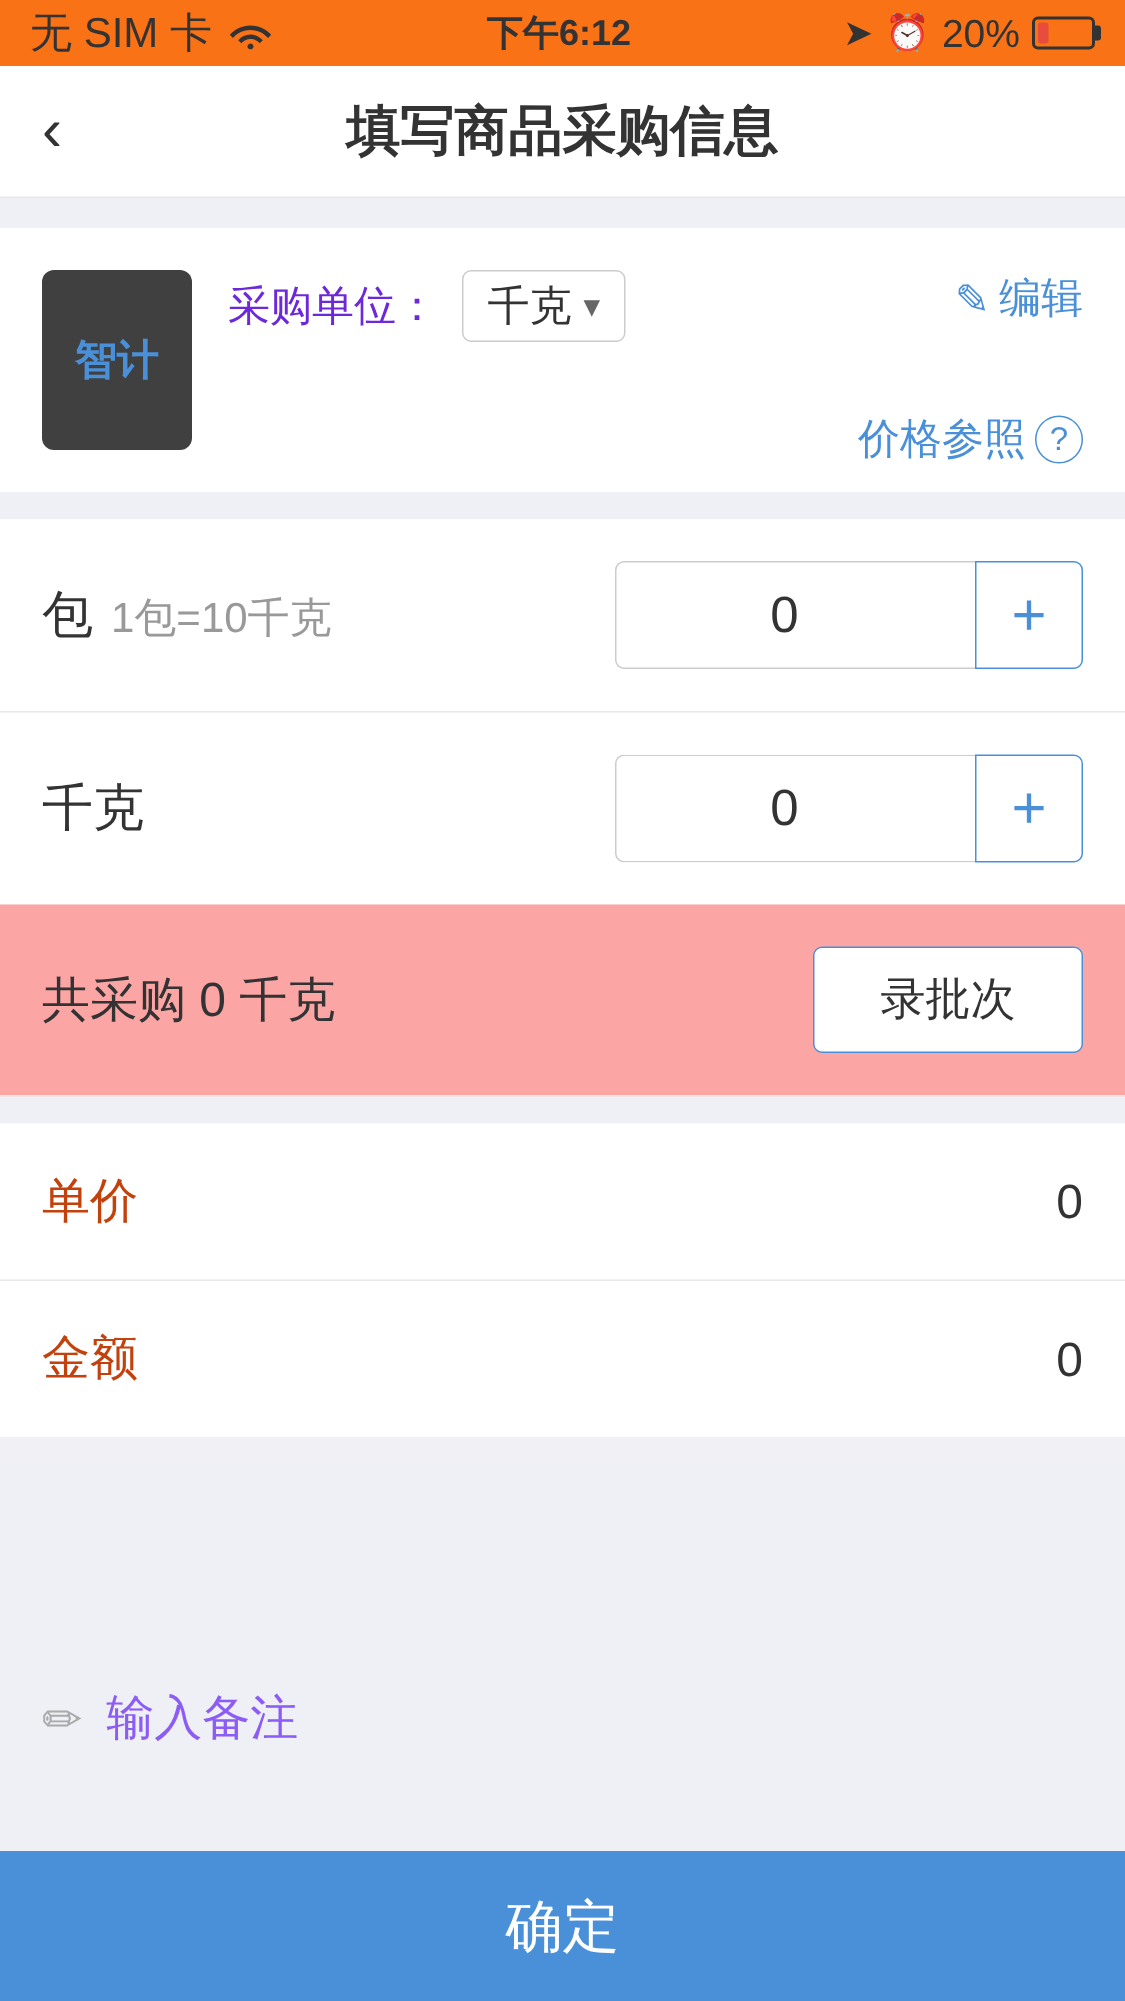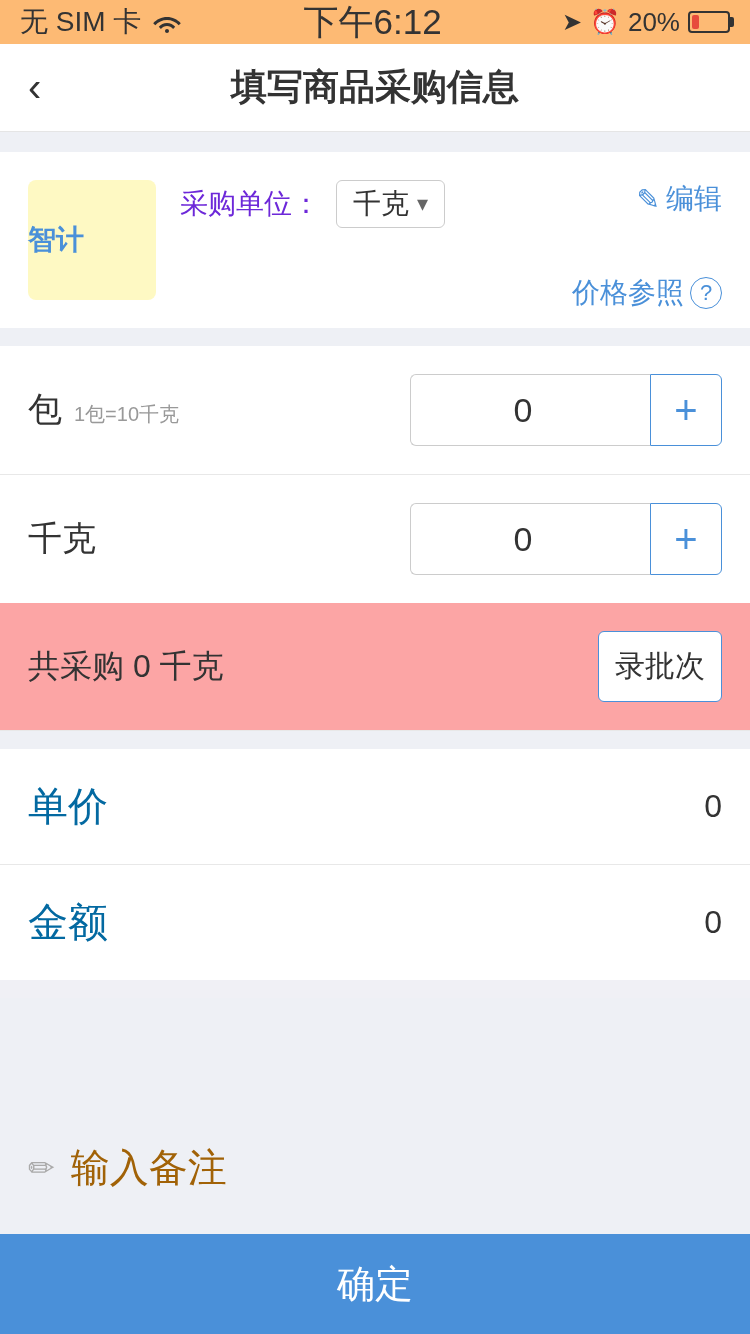--- a/index.html
+++ b/index.html
@@ -9,30 +9,30 @@
       min-height: 1334px;
       font-family: -apple-system, "PingFang SC", "Helvetica Neue", sans-serif;
       background: #f0f0f5;
       font-size: 32px;
       color: #333;
     }
 
     
     .status-bar {
       height: 44px;
-      background: #fdba74;
+      background: #f97316;
       display: flex;
       align-items: center;
       justify-content: space-between;
       padding: 0 20px;
       font-size: 28px;
       font-weight: 500;
     }
     .status-left { display: flex; align-items: center; gap: 10px; }
-    .status-center { font-weight: 400; font-size: 35px; }
+    .status-center { font-weight: 700; font-size: 24px; }
     .status-right { display: flex; align-items: center; gap: 8px; font-size: 26px; }
     .battery-icon {
       display: inline-flex; align-items: center; gap: 2px;
     }
     .battery-body {
       width: 42px; height: 22px; border: 2px solid #333; border-radius: 4px;
       position: relative; display: flex; align-items: center; padding: 2px;
     }
     .battery-body::after {
       content: ''; position: absolute; right: -6px; top: 50%; transform: translateY(-50%);
@@ -72,27 +72,28 @@
     
     .product-card {
       background: #fff;
       padding: 28px 28px 28px 28px;
       display: flex;
       align-items: flex-start;
       gap: 24px;
       position: relative;
     }
     .product-thumb {
-      width: 128px;
+      width: 100px;
       height: 120px;
-      background: #fef9c3;
+      background: #404040;
       border-radius: 8px;
       flex-shrink: 0;
       display: flex;
       align-items: center;
+      justify-content: center;
       color: #999;
       font-size: 20px;
     }
     .product-logo-text {
       font-size: 28px;
       color: #4a90d9;
       font-weight: bold;
       text-align: center;
       line-height: 1.2;
     }
@@ -171,21 +172,21 @@
       border-bottom: none;
     }
     .input-label {
       font-size: 34px;
       color: #333;
       display: flex;
       align-items: baseline;
       gap: 12px;
     }
     .input-label-sub {
-      font-size: 20px;
+      font-size: 28px;
       color: #999;
     }
     .input-right {
       display: flex;
       align-items: center;
       gap: 0;
     }
     .qty-input {
       width: 240px;
       height: 72px;
@@ -221,21 +222,21 @@
       justify-content: space-between;
       border-bottom: 1px solid #e8e8e8;
     }
     .total-label {
       font-size: 32px;
       color: #333;
     }
     .record-btn {
       border: 1px solid #4a90d9;
       border-radius: 6px;
-      padding: 14px 16px;
+      padding: 14px 44px;
       color: #333;
       font-size: 30px;
       background: #fff;
       cursor: pointer;
     }
 
     
     .price-section {
       background: #fff;
       margin-top: 0;
@@ -244,22 +245,22 @@
       display: flex;
       align-items: center;
       justify-content: space-between;
       padding: 30px 28px;
       border-bottom: 1px solid #e8e8e8;
     }
     .price-row:last-child {
       border-bottom: none;
     }
     .price-row-label {
-      font-size: 40px;
-      color: #0369a1;
+      font-size: 32px;
+      color: #c2410c;
     }
     .price-row-value {
       font-size: 32px;
       color: #333;
     }
 
     
     .remark-section {
       background: #eef0f5;
       padding: 36px 28px;
@@ -267,22 +268,22 @@
       align-items: center;
       gap: 16px;
       margin-top: 18px;
       min-height: 340px;
     }
     .pencil-icon {
       font-size: 32px;
       color: #aaa;
     }
     .remark-placeholder {
-      font-size: 39px;
-      color: #a16207;
+      font-size: 32px;
+      color: #8b5cf6;
     }
 
     
     .confirm-btn {
       position: fixed;
       bottom: 0;
       left: 0;
       width: 750px;
       height: 100px;
       background: #4a90d9;

